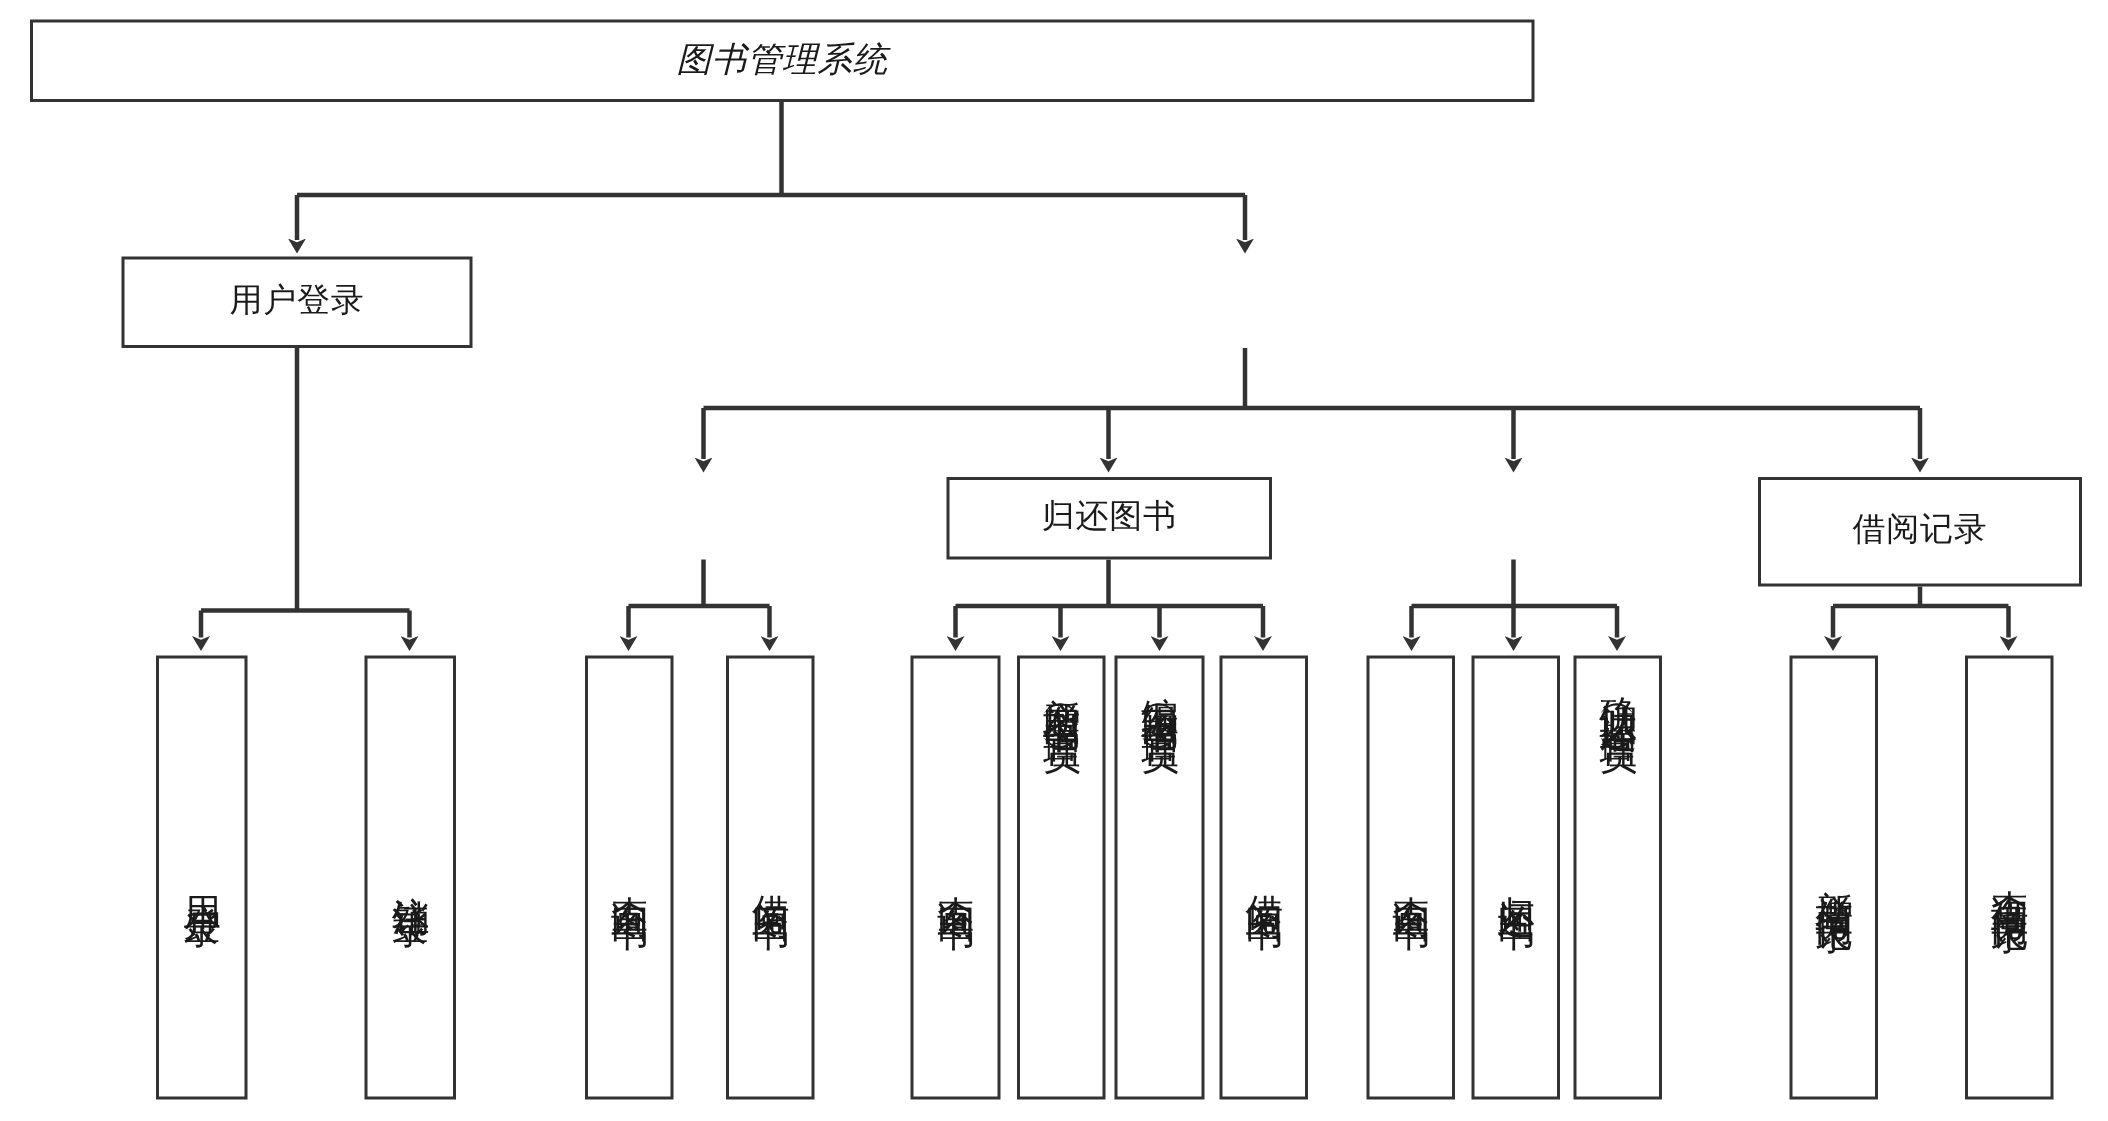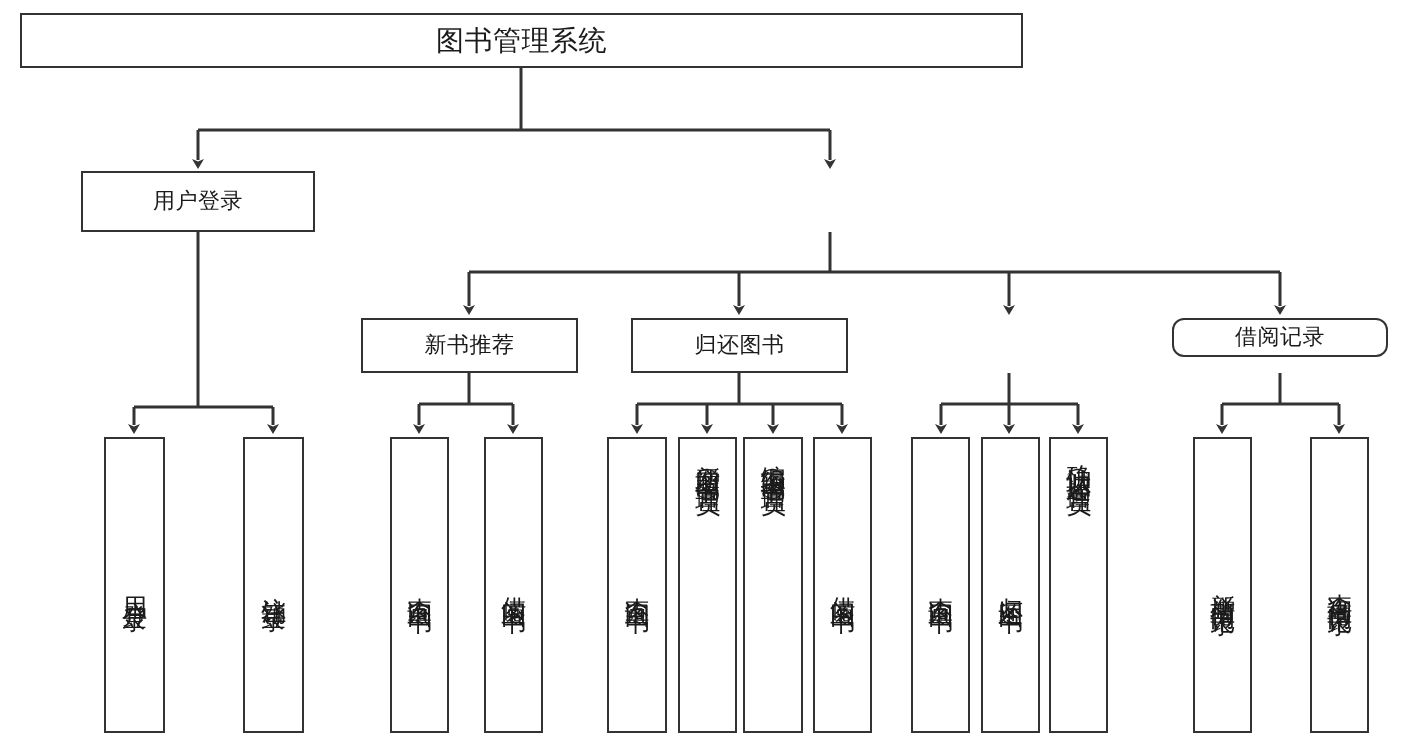--- a/index.html
+++ b/index.html
@@ -41,21 +41,22 @@
     color: #1a1a1a;
     line-height: 1.04;
     white-space: pre-wrap;
     text-align: center;
     letter-spacing: 0.5px;
   }
   .h-label {
     font-size: 22px;
   }
   .root .h-label {
-    font-size: 28px;
+    font-size: 23px;
+    font-style: italic;
   }
   .v-label {
     writing-mode: vertical-rl;
     text-orientation: upright;
     font-size: 25px;
     letter-spacing: 4px;
     line-height: 1.18;
     text-align: left;
     max-height: 100%;
   }
@@ -132,27 +133,24 @@
   </svg>
 
   <div class="node root" style="left:20px; top:13px; width:1003px; height:55px;">
     <span class="node-label h-label">图书管理系统</span>
   </div>
 
   <div class="node" style="left:81px; top:171px; width:234px; height:61px;">
     <span class="node-label h-label">用户登录</span>
   </div>
 
-  <div class="node" style="left:361px; top:318px; width:217px; height:55px;">
-    <span class="node-label h-label">新书推荐</span>
-  </div>
   <div class="node" style="left:631px; top:318px; width:217px; height:55px;">
     <span class="node-label h-label">归还图书</span>
   </div>
-  <div class="node" style="left:1172px; top:318px; width:216px; height:39px;border-radius:12px;">
+  <div class="node" style="left:1172px; top:318px; width:216px; height:73px;">
     <span class="node-label h-label">借阅记录</span>
   </div>
 
   <div class="node leaf mid" style="left:104px; top:437px; width:61px; height:296px;">
     <span class="node-label v-label">用户登录</span>
   </div>
   <div class="node leaf mid" style="left:243px; top:437px; width:61px; height:296px;">
     <span class="node-label v-label">注销登录</span>
   </div>
 

